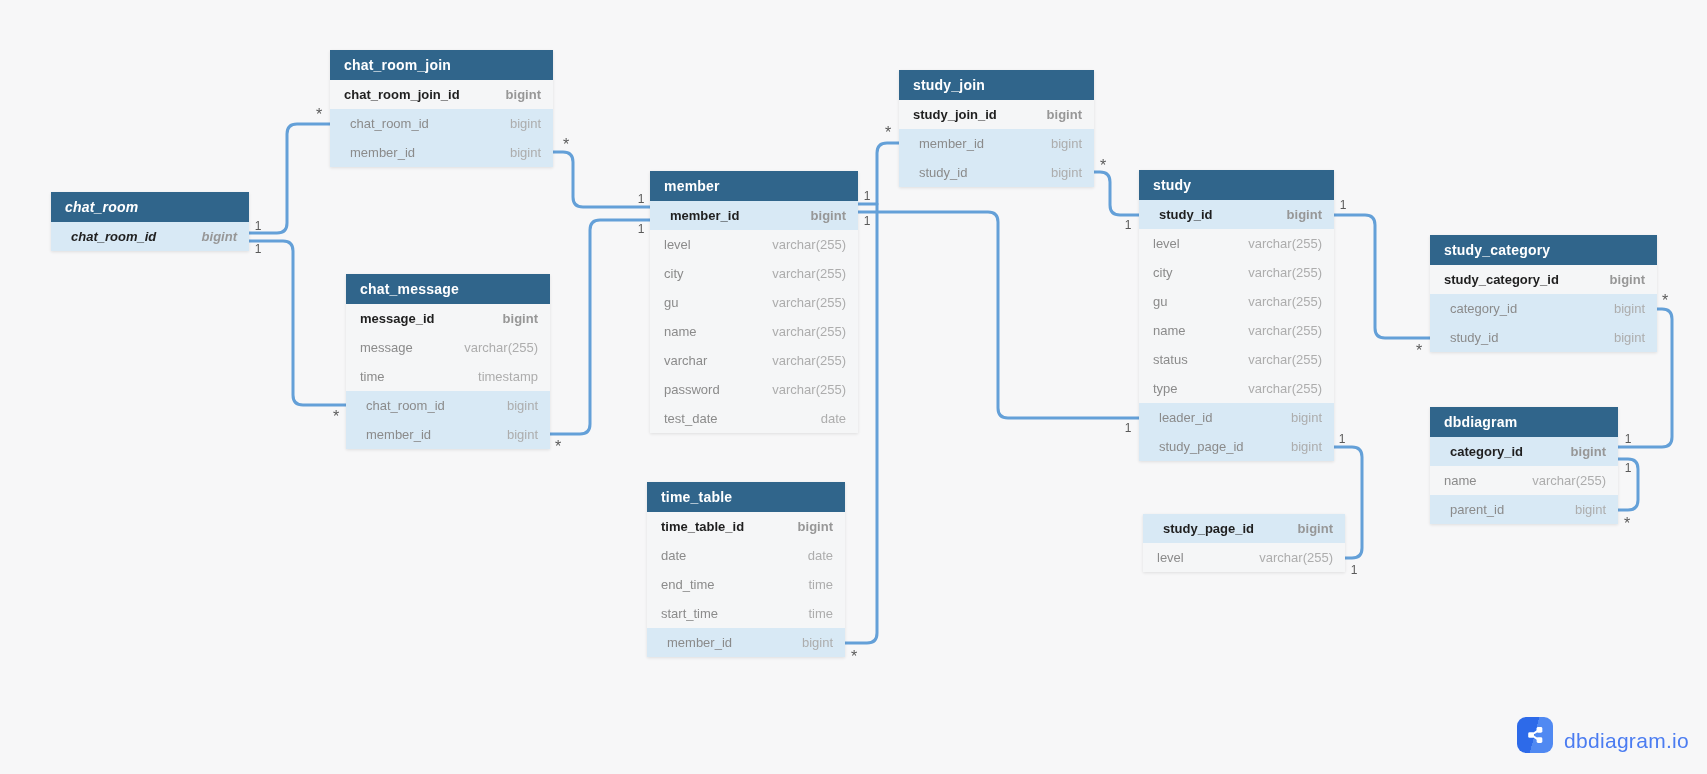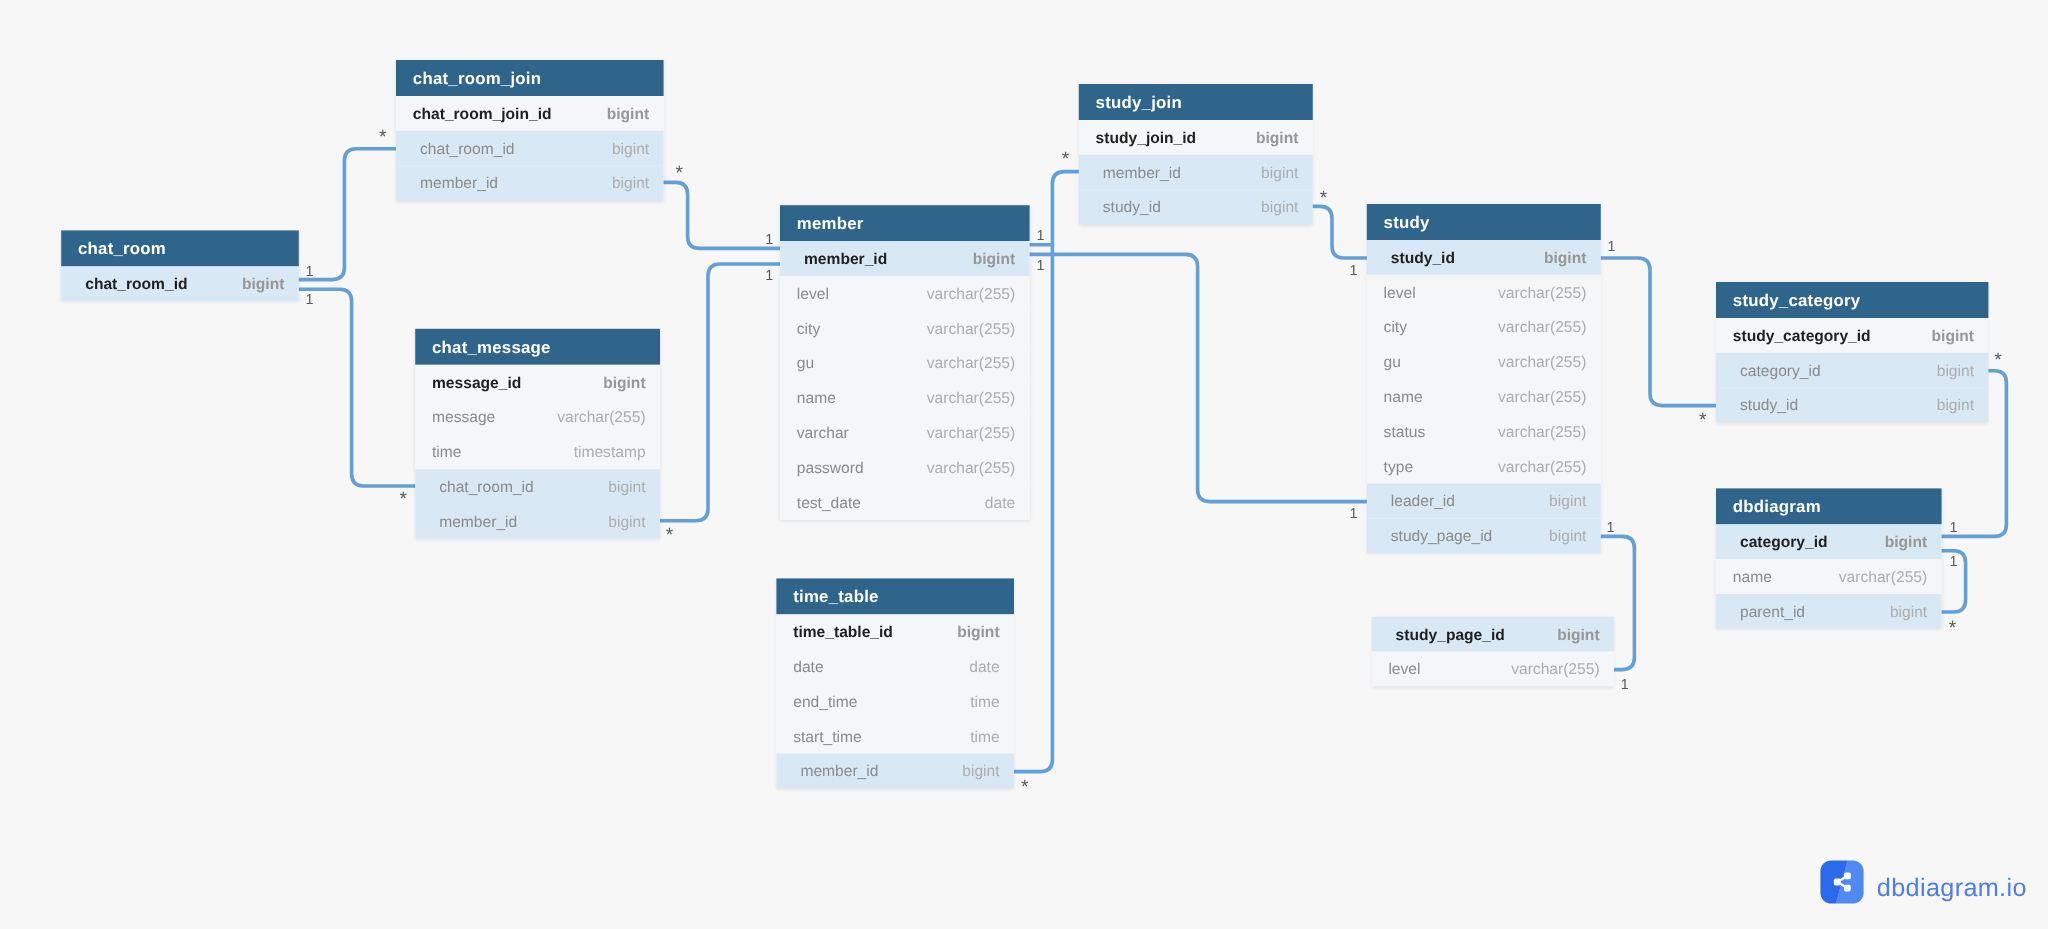--- a/index.html
+++ b/index.html
@@ -82,21 +82,21 @@
     <path class="rel" d="M858,204 L877,204"></path>
     <path class="rel" d="M858,212 L988,212 Q998,212 998,222 L998,408 Q998,418 1008,418 L1139,418"></path>
     <path class="rel" d="M1094,172 L1100,172 Q1110,172 1110,182 L1110,205 Q1110,215 1120,215 L1139,215"></path>
     <path class="rel" d="M1334,215 L1365,215 Q1375,215 1375,225 L1375,328 Q1375,338 1385,338 L1430,338"></path>
     <path class="rel" d="M1618,447 L1662,447 Q1672,447 1672,437 L1672,319 Q1672,309 1662,309 L1657,309"></path>
     <path class="rel" d="M1618,459 L1628,459 Q1638,459 1638,469 L1638,500 Q1638,510 1628,510 L1618,510"></path>
     <path class="rel" d="M1334,447 L1352,447 Q1362,447 1362,457 L1362,548 Q1362,558 1352,558 L1345,558"></path>
   </svg>
 
   <div id="tables-layer">
-      <div class="db-table" style="left: 51px; top: 192px; width: 198px;">
+      <div class="db-table" style="left: 51px; top: 192px; width: 198px; font-style: italic;">
         <div class="db-header"><span>chat_room</span></div>
         <div class="db-row hl pk">
           <span class="fname">chat_room_id</span>
           <span class="ftype">bigint</span>
         </div>
       </div>
       <div class="db-table" style="left: 330px; top: 50px; width: 223px;">
         <div class="db-header"><span>chat_room_join</span></div>
         <div class="db-row pk">
           <span class="fname">chat_room_join_id</span>

